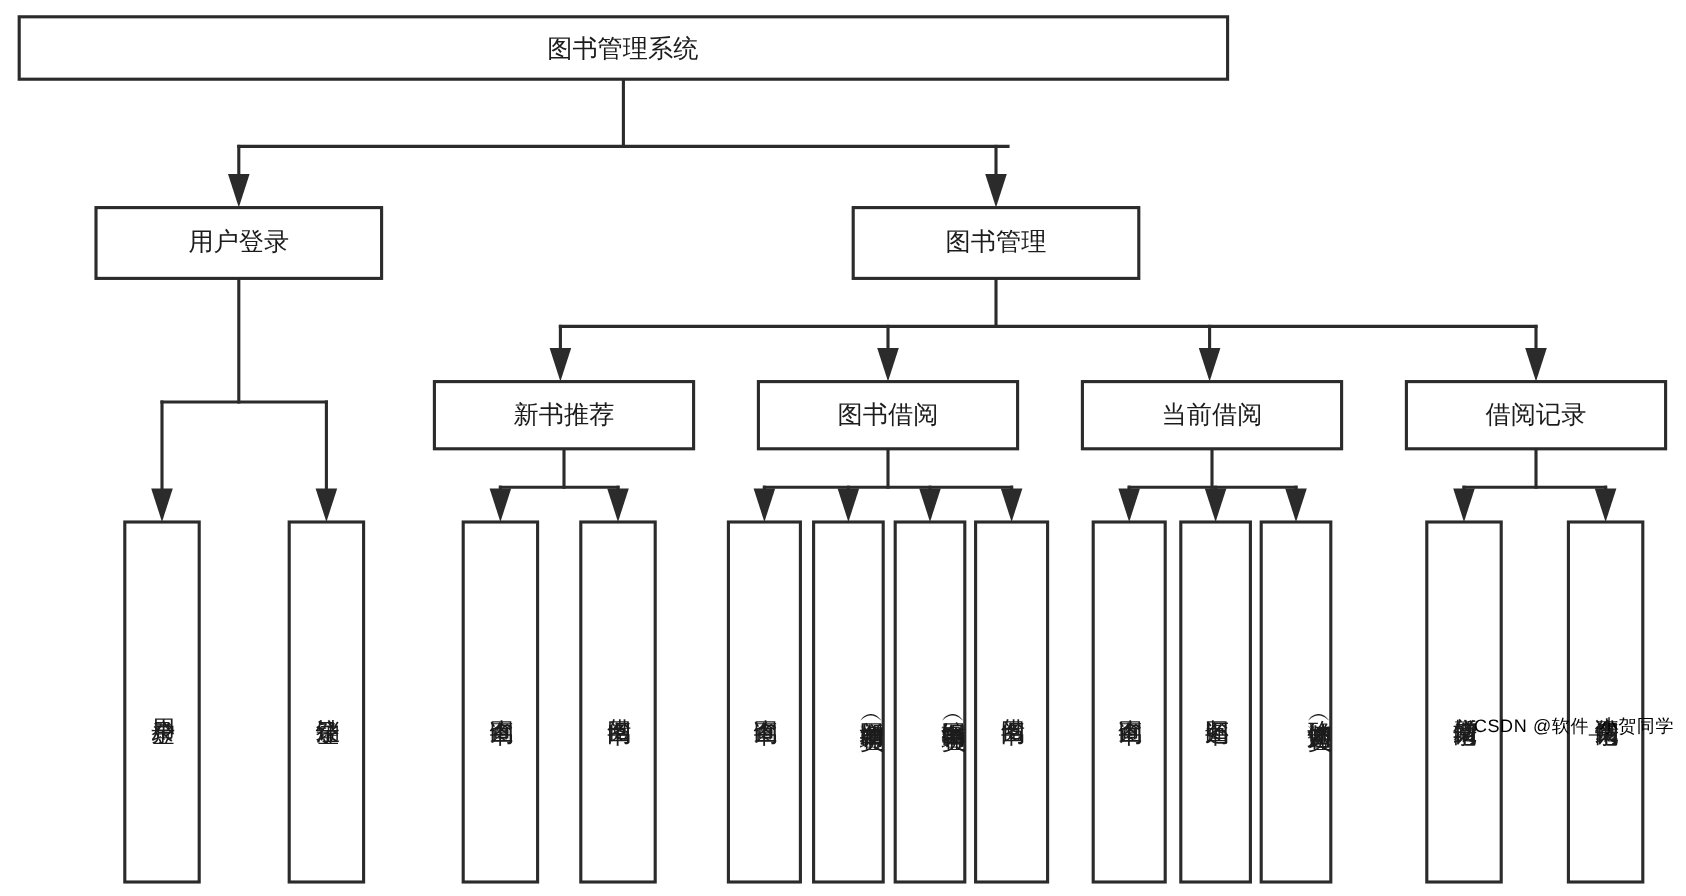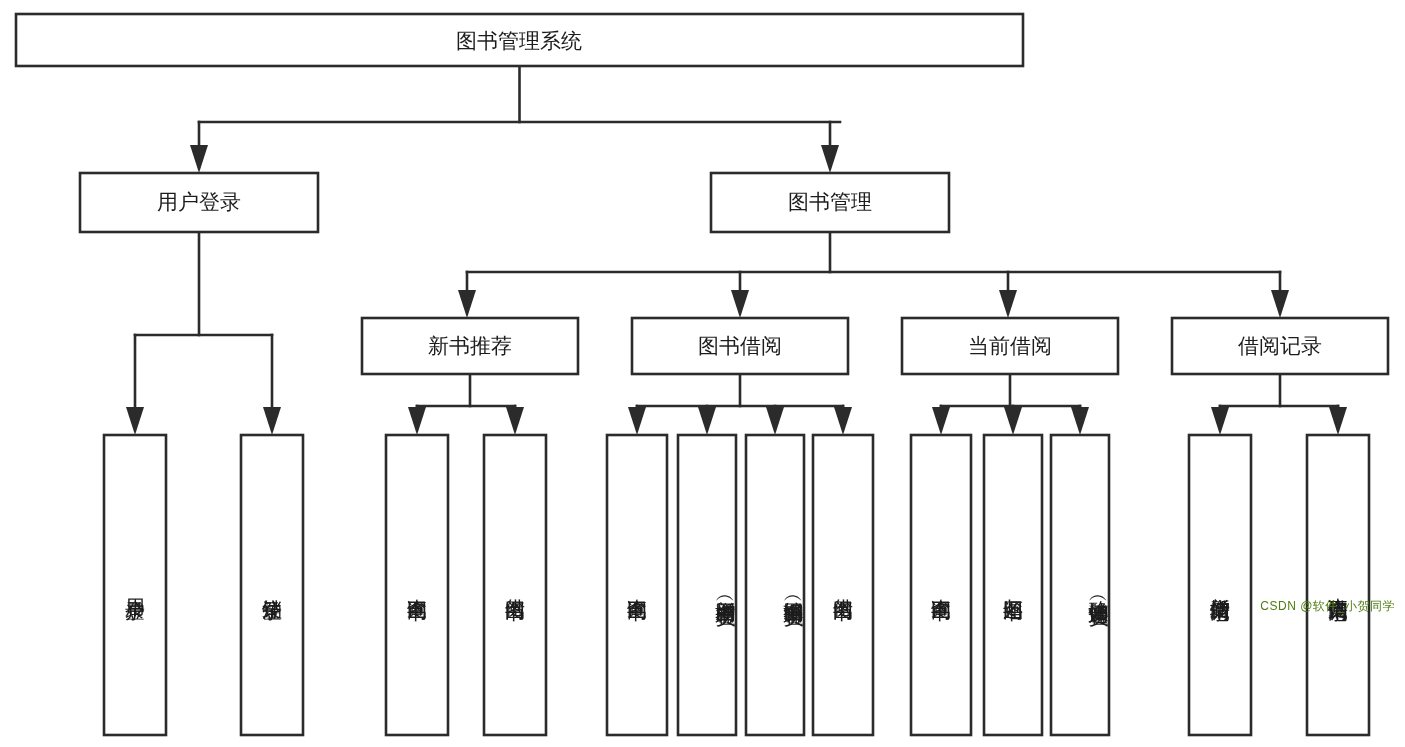--- a/index.html
+++ b/index.html
@@ -59,22 +59,22 @@
     letter-spacing: 1px;
     white-space: nowrap;
     pointer-events: none;
     text-align: center;
   }
   .watermark {
     position: absolute;
     right: 10px;
     bottom: 6px;
     font-family: "Liberation Sans", "DejaVu Sans", sans-serif;
-    font-size: 12px;
-    color: #4d7c0f;
+    font-size: 15px;
+    color: #000000;
     white-space: nowrap;
     letter-spacing: 0.5px;
   }
 </style>
 </head>
 <body>
 
 <div id="diagram-root">
 
   <svg class="diagram-canvas" viewBox="0 0 1405 747">

